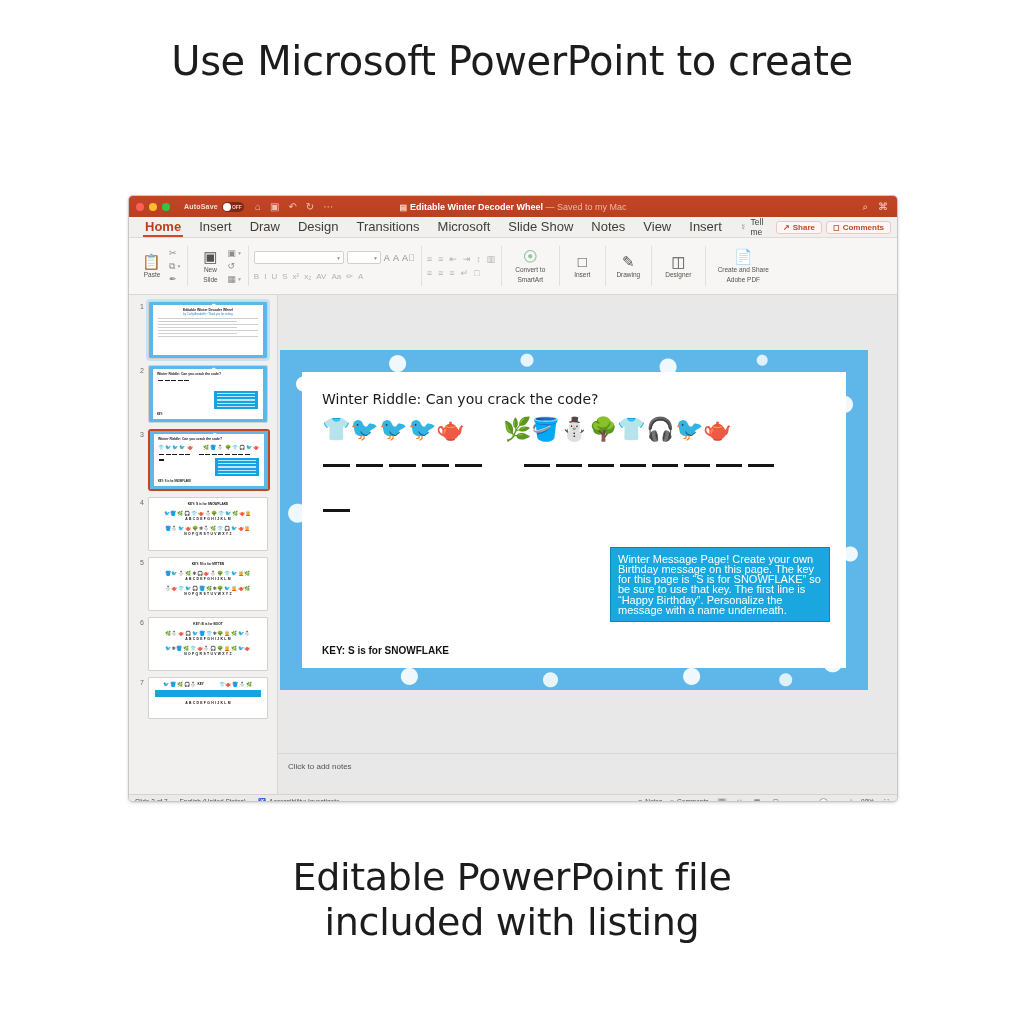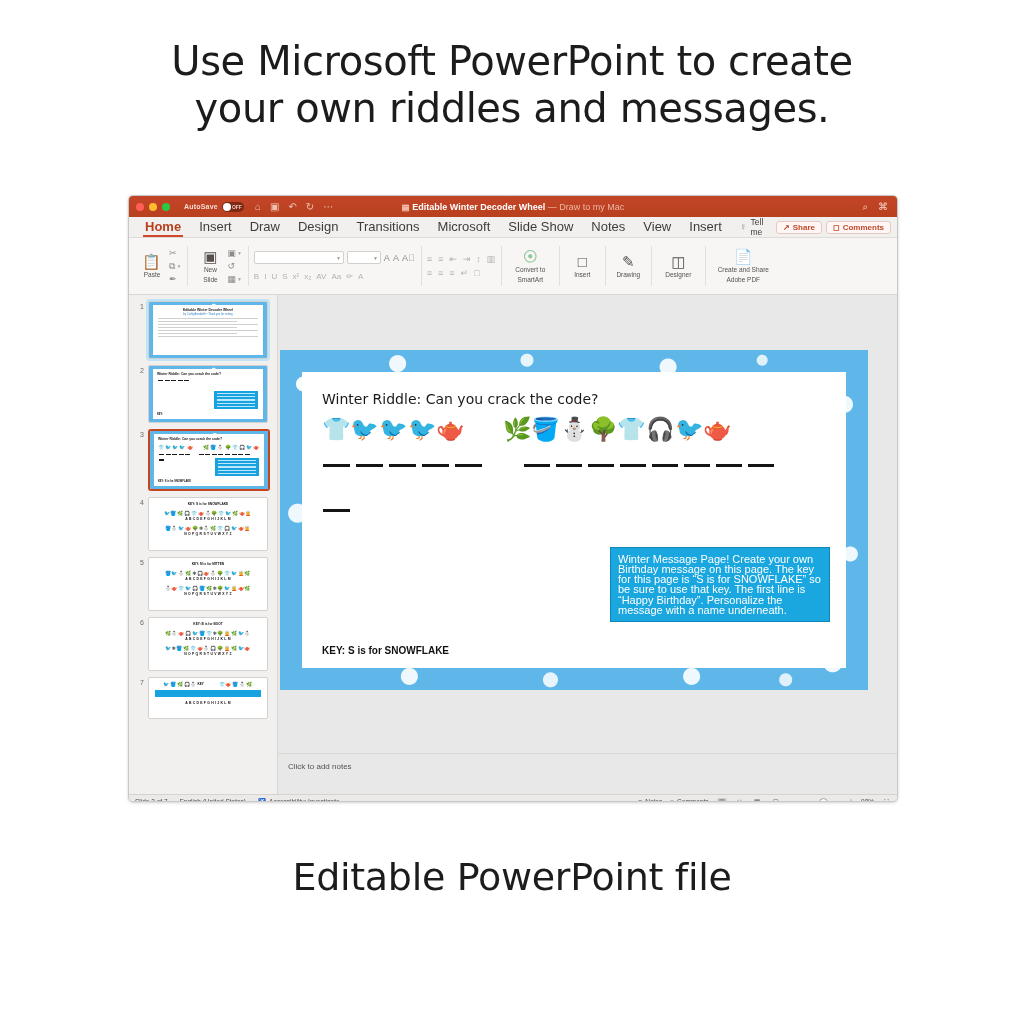--- a/index.html
+++ b/index.html
@@ -218,21 +218,20 @@
   .zoomslider{display:flex;align-items:center;gap:2px;}
   .ztrack{width:52px;height:2px;background:#8d8884;position:relative;border-radius:1px;}
   .zknob{position:absolute;left:24px;top:-3px;width:7px;height:7px;border-radius:50%;background:#fcfcfc;border:1px solid #a8a3a0;}
   .zsign{font-size:7px;color:#6a6561;}
 </style>
 </head>
 <body>
 
 <div class="promo-top">
   <span class="promo-line">Use Microsoft PowerPoint to create</span>
-  <span class="promo-line">your own riddles and messages.</span>
 </div>
 
 <div class="window">
 
   <div class="titlebar">
     <div class="traffic">
       <div class="dot r"></div>
       <div class="dot y"></div>
       <div class="dot g"></div>
     </div>
@@ -245,21 +244,21 @@
     </div>
     <div class="tb-icons">
       <span class="ic">⌂</span>
       <span class="ic">▣</span>
       <span class="ic">↶</span>
       <span class="ic">↻</span>
       <span class="ic">⋯</span>
     </div>
     <div class="tb-title">
       <span class="doc-ic">▤</span><span>Editable Winter Decoder Wheel</span>
-      <span class="saved">— Draw to my Mac</span>
+      <span class="saved">— Saved to my Mac</span>
     </div>
     <div class="tb-right">
       <span>⌕</span>
       <span>⌘</span>
     </div>
   </div>
 
   <div class="ribbon-tabs">
     <div class="rtab active">Home</div>
     <div class="rtab">Insert</div>
@@ -744,13 +743,14 @@
         <span class="zsign">+</span>
       </span>
       <span class="st">98%</span>
       <span class="viewbtn">⛶</span>
     </span>
   </div>
 </div>
 
 <div class="promo-bottom">
   <span class="promo-line">Editable PowerPoint file</span>
+  <span class="promo-line">included with listing</span>
 </div>
 
 </body></html>

